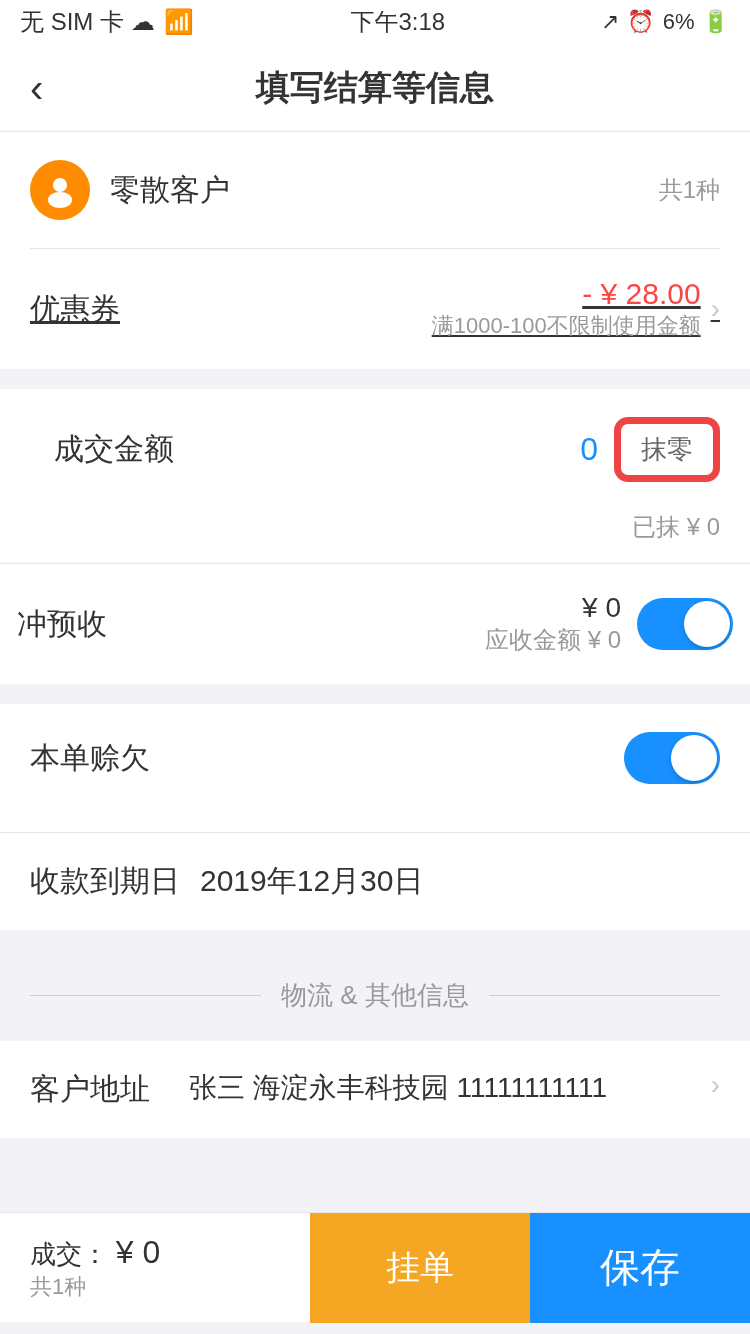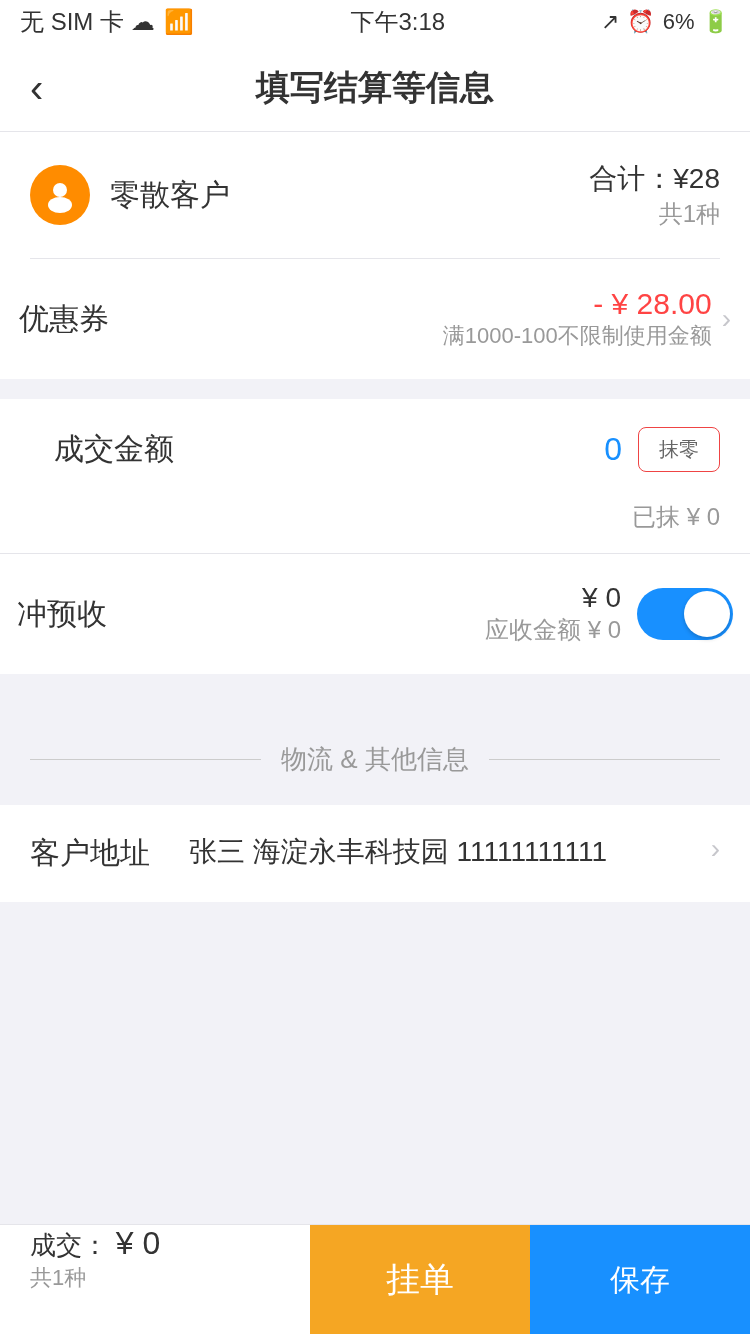--- a/index.html
+++ b/index.html
@@ -109,24 +109,25 @@
     
     .divider-thin {
       height: 1px;
       background: #e5e5ea;
       margin: 0 30px;
     }
 
     
     .coupon-row {
       background: #fff;
-      padding: 28px 19px;
-      display: flex;
-      align-items: center;
-      justify-content: space-between;
+      padding: 28px 30px;
+      display: flex;
+      align-items: center;
+      justify-content: space-between;
+      text-decoration: underline;
     }
     .coupon-label {
       font-size: 30px;
       color: #333;
     }
     .coupon-right {
       display: flex;
       align-items: center;
       gap: 10px;
     }
@@ -177,24 +178,24 @@
     .amount-input {
       font-size: 32px;
       color: #1890ff;
       font-weight: 500;
       border: none;
       text-align: right;
       width: 80px;
       outline: none;
     }
     .round-zero-btn {
-      border: 1px solid #ef4444;
-      border-radius: 8px;
+      border: 7px solid #ef4444;
+      border-radius: 14px;
       padding: 8px 20px;
-      font-size: 20px;
+      font-size: 26px;
       color: #666;
       background: #fff;
       cursor: pointer;
     }
     .already-rounded {
       font-size: 24px;
       color: #999;
     }
 
     
@@ -317,27 +318,27 @@
     }
     .address-value {
       font-size: 28px;
       color: #333;
       flex: 1;
     }
 
     
     .bottom-bar {
       position: fixed;
-      bottom: 0;
+      bottom: 12px;
       left: 0;
       width: 750px;
       height: 110px;
       background: #fff;
       display: flex;
-      align-items: flex-start;
+      align-items: center;
       border-top: 1px solid #e5e5ea;
     }
     .bottom-info {
       flex: 1;
       padding: 0 30px;
     }
     .bottom-deal {
       font-size: 26px;
       color: #333;
     }
@@ -362,21 +363,21 @@
       font-weight: 500;
       cursor: pointer;
     }
     .btn-save {
       width: 220px;
       height: 110px;
       background: #1890ff;
       display: flex;
       align-items: center;
       justify-content: center;
-      font-size: 30px;
+      font-size: 40px;
       color: #fff;
       font-weight: 500;
       cursor: pointer;
     }
   </style>
 </head>
 <body>
 
 <div class="status-bar">
   <div class="status-left">
@@ -404,21 +405,20 @@
       <div class="customer-left">
         <div class="avatar">
           <svg width="36" height="36" viewBox="0 0 36 36">
             <circle cx="18" cy="13" r="7" fill="white"></circle>
             <ellipse cx="18" cy="28" rx="12" ry="8" fill="white"></ellipse>
           </svg>
         </div>
         <span class="customer-name">零散客户</span>
       </div>
       <div class="customer-right">
-        <div class="total-amount">合计：¥28</div>
         <div class="total-count">共1种</div>
       </div>
     </div>
     <div class="divider-thin"></div>
 
     <div class="coupon-row">
       <span class="coupon-label">优惠券</span>
       <div class="coupon-right">
         <div class="coupon-info">
           <div class="coupon-amount">- ¥ 28.00</div>
@@ -448,20 +448,32 @@
           <div class="chong-amount">¥ 0</div>
           <div class="chong-receivable">应收金额 ¥ 0</div>
         </div>
         <div class="toggle">
           <div class="toggle-knob"></div>
         </div>
       </div>
     </div>
   </div>
 
+  <div style="background:#fff; margin-bottom:0;">
+    <div class="bendan-row">
+      <span class="bendan-label">本单赊欠</span>
+      <div class="toggle">
+        <div class="toggle-knob"></div>
+      </div>
+    </div>
+    <div class="duedate-row">
+      <span class="duedate-label">收款到期日</span>
+      <span class="duedate-value">2019年12月30日</span>
+    </div>
+  </div>
 
   <div class="section-gap"></div>
 
   <div class="logistics-header">
     <div class="logistics-header-line"></div>
     <span class="logistics-header-text">物流 &amp; 其他信息</span>
     <div class="logistics-header-line"></div>
   </div>
 
   <div class="address-row">

